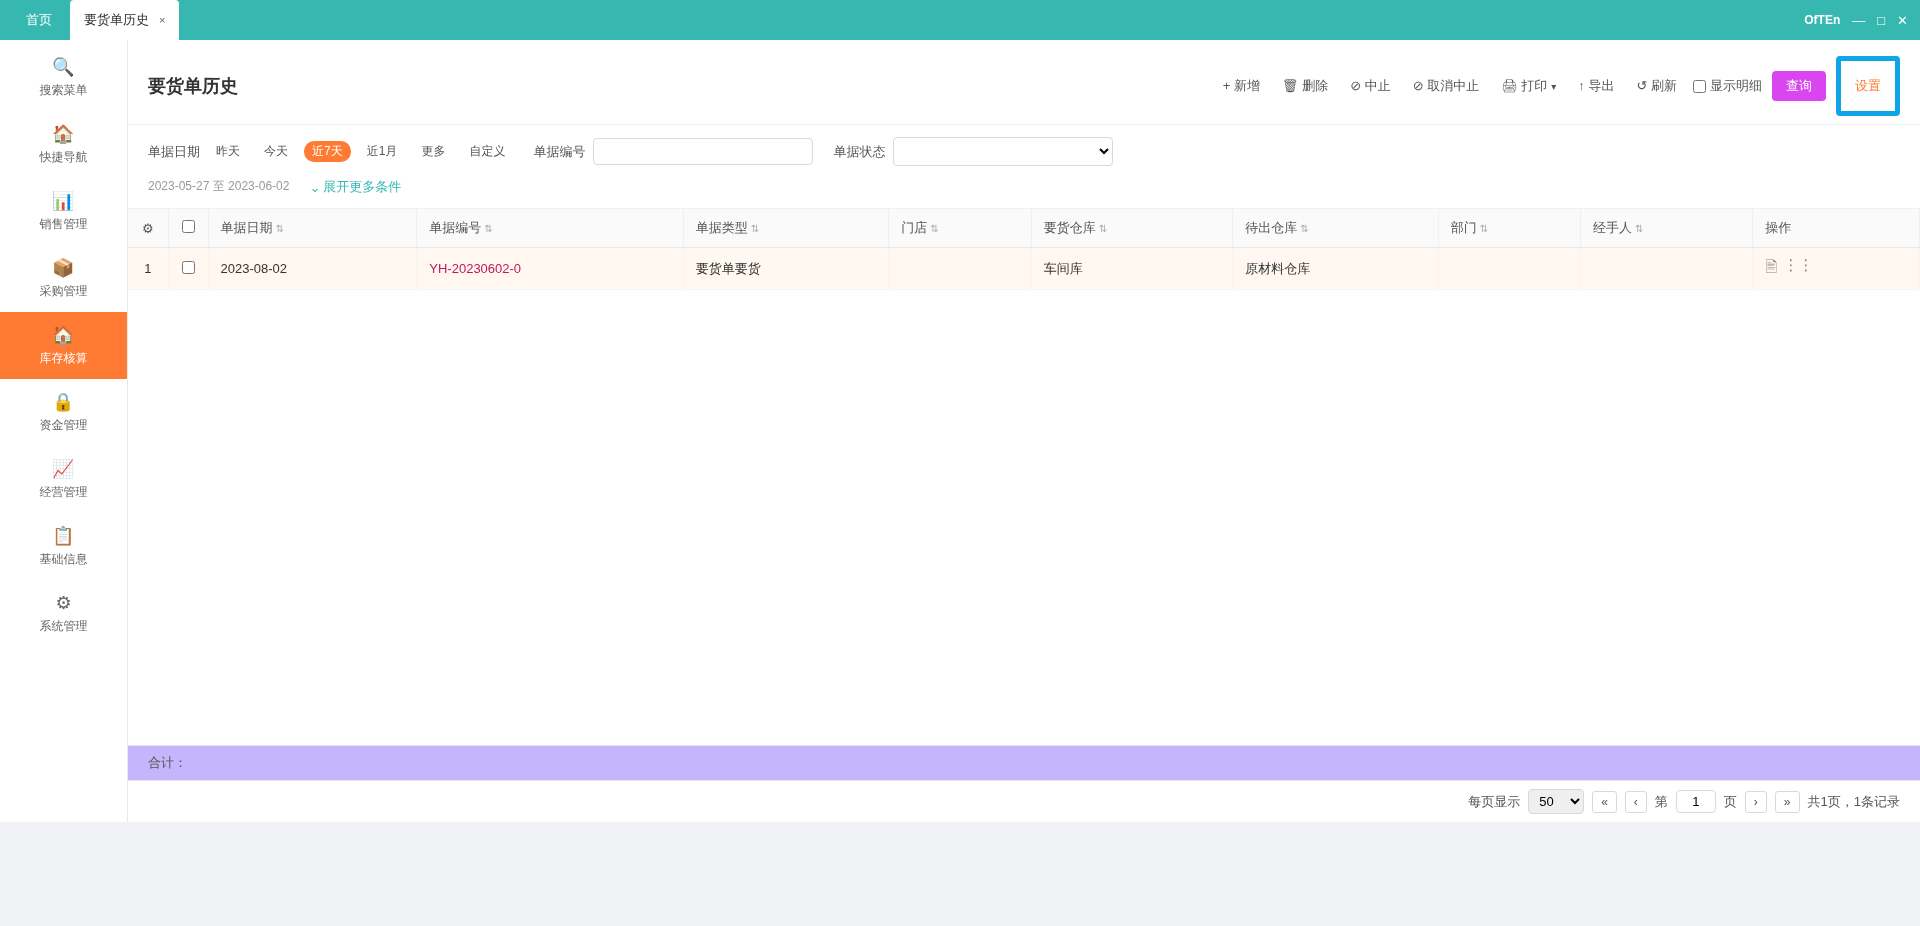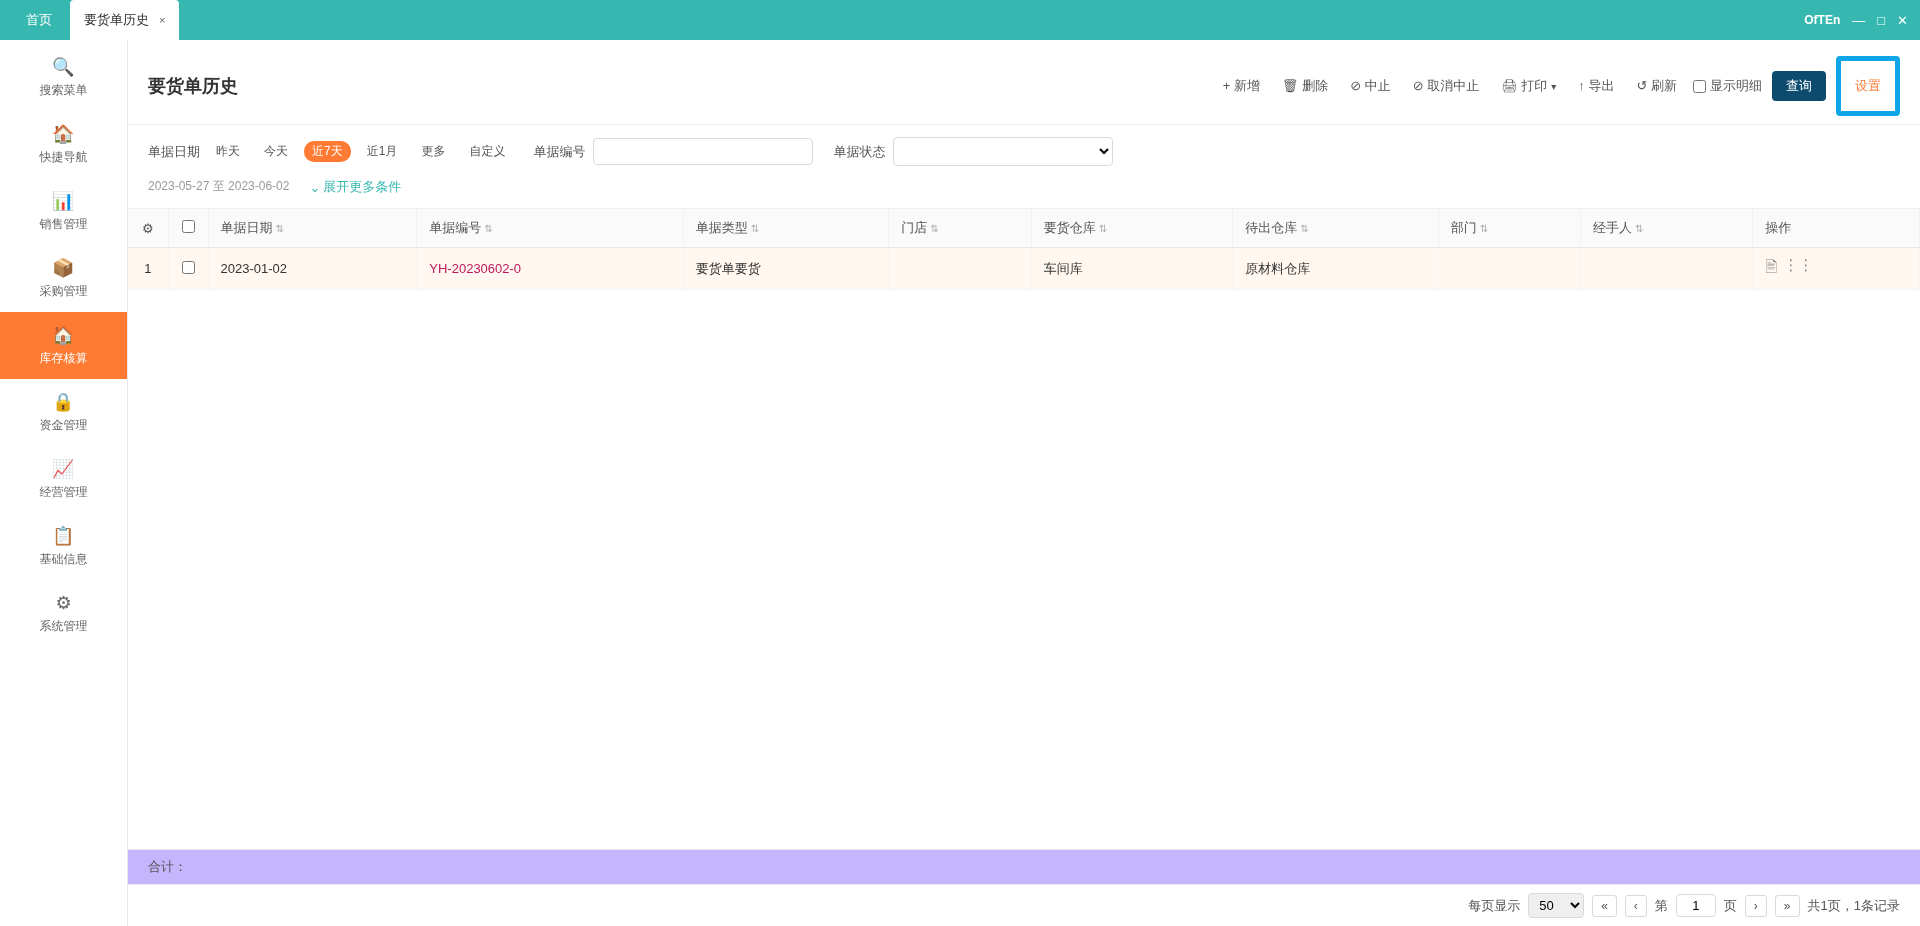--- a/index.html
+++ b/index.html
@@ -1,19 +1,19 @@
 <!DOCTYPE html>
 <html><head>
   <meta charset="utf-8">
   <style>
     * { box-sizing: border-box; margin: 0; padding: 0; }
     body { font-family: "Microsoft YaHei", Arial, sans-serif; font-size: 13px; background: #f0f2f5; overflow: hidden; width: 1920px; height: 926px; }
 
     
-    .app-container { display: flex; flex-direction: column; width: 1920px; height: 926px; }
+    .app-container { display: flex; flex-direction: column; width: 1920px; height: 822px; }
     .top-bar { height: 40px; background: #36b8b0; display: flex; align-items: center; padding: 0 12px; gap: 4px; color: white; flex-shrink: 0; }
     .main-area { display: flex; flex: 1; overflow: hidden; }
     .sidebar { width: 128px; background: white; border-right: 1px solid #e8e8e8; display: flex; flex-direction: column; padding-top: 4px; flex-shrink: 0; }
     .content-area { flex: 1; display: flex; flex-direction: column; overflow: hidden; background: #f5f6fa; }
 
     
     .tab-home { padding: 0 14px; height: 40px; line-height: 40px; color: white; cursor: pointer; font-size: 13px; }
     .tab-active { background: white; color: #333; border-radius: 4px 4px 0 0; display: flex; align-items: center; gap: 6px; padding: 0 14px; height: 40px; font-size: 13px; cursor: pointer; }
     .tab-close { font-size: 11px; color: #666; cursor: pointer; margin-left: 4px; }
     .top-bar-right { margin-left: auto; display: flex; align-items: center; gap: 12px; color: white; font-size: 13px; }
@@ -23,21 +23,21 @@
     .sidebar-item { display: flex; flex-direction: column; align-items: center; padding: 12px 0; cursor: pointer; color: #666; font-size: 12px; gap: 4px; }
     .sidebar-item.active { background: #ff7b33; color: white; }
     .sidebar-item .icon { font-size: 18px; }
 
     
     .content-inner { flex: 1; background: white; margin: 0; display: flex; flex-direction: column; overflow: hidden; }
     .page-header { padding: 16px 20px 8px 20px; display: flex; align-items: center; justify-content: space-between; border-bottom: 1px solid #f0f0f0; }
     .page-title { font-size: 18px; font-weight: bold; color: #333; }
     .toolbar { display: flex; align-items: center; gap: 10px; }
     .toolbar-btn { display: flex; align-items: center; gap: 3px; cursor: pointer; font-size: 12px; color: #555; padding: 4px 6px; border-radius: 3px; }
-    .toolbar-btn-primary { background: #0c4a6e; color: white; border: none; padding: 6px 14px; border-radius: 4px; cursor: pointer; font-size: 13px; }
+    .toolbar-btn-primary { background: #d946ef; color: white; border: none; padding: 6px 14px; border-radius: 4px; cursor: pointer; font-size: 13px; }
     .toolbar-btn-secondary { background: white; color: #ff7b33; border: 5px solid #0ea5e9; padding: 16px 14px; border-radius: 4px; cursor: pointer; font-size: 13px; }
 
     
     .filter-area { padding: 12px 20px; border-bottom: 1px solid #f0f0f0; background: white; }
     .filter-row { display: flex; align-items: center; gap: 20px; flex-wrap: wrap; }
     .filter-item { display: flex; align-items: center; gap: 8px; font-size: 13px; color: #333; }
     .filter-label { white-space: nowrap; color: #555; }
     .filter-date-range { font-size: 12px; color: #999; margin-top: 3px; }
     .date-btn { padding: 2px 8px; border-radius: 10px; cursor: pointer; font-size: 12px; color: #555; }
     .date-btn.active { background: #ff7b33; color: white; }
@@ -212,21 +212,21 @@
                 <th><span>经手人</span><span class="sort-icon">⇅</span></th>
                 <th>操作</th>
               </tr>
             </thead>
             <tbody>
               <tr class="table-row-highlight">
                 <td class="td-num">1</td>
                 <td class="th-checkbox">
                   <input type="checkbox" style="">
                 </td>
-                <td>2023-01-02</td>
+                <td>2023-08-02</td>
                 <td><a class="td-link">YH-20230602-0</a></td>
                 <td>要货单要货</td>
                 <td></td>
                 <td>车间库</td>
                 <td>原材料仓库</td>
                 <td></td>
                 <td></td>
                 <td>
                   <div class="actions-col">
                     <span class="action-icon" title="查看">🖹</span>

